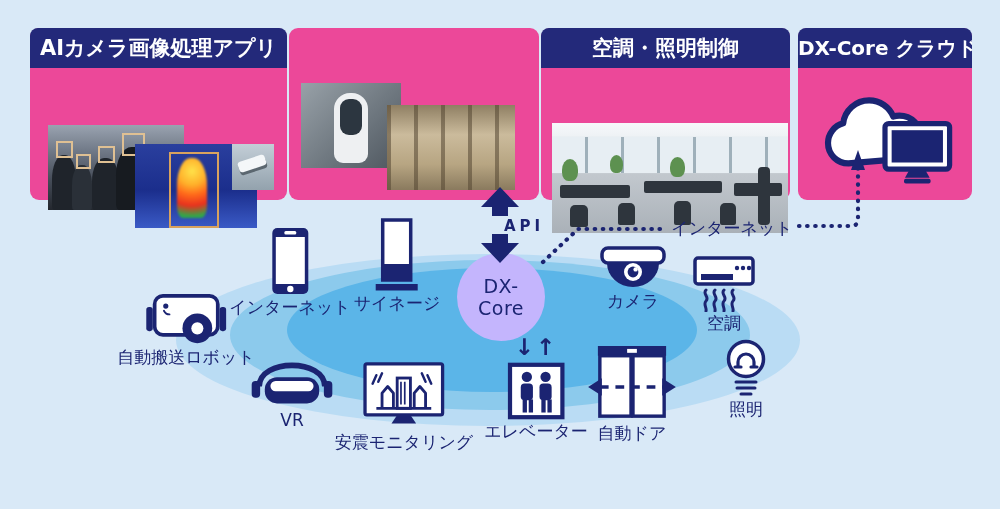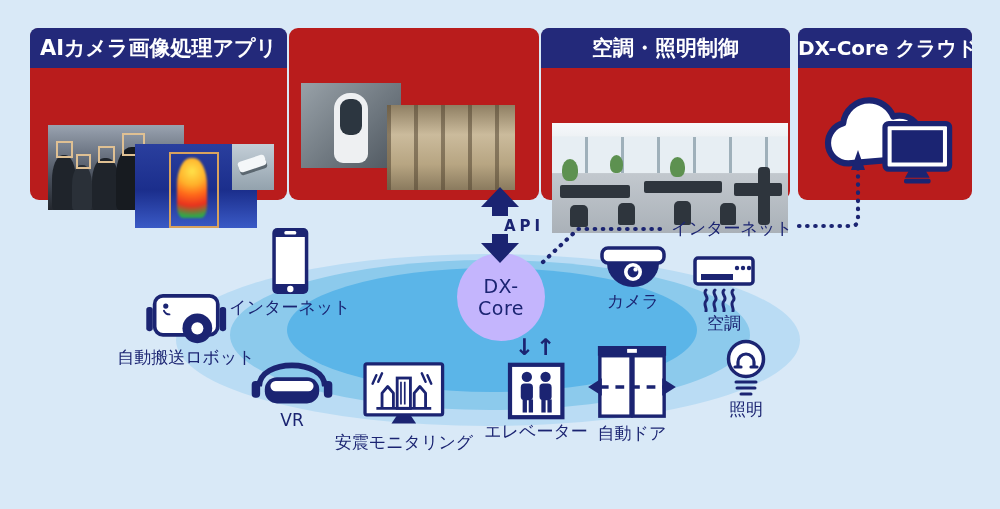--- a/index.html
+++ b/index.html
@@ -3,21 +3,21 @@
 <meta charset="utf-8">
 <style>
   html,body{margin:0;padding:0;}
   body{font-family:"DejaVu Sans","Liberation Sans",sans-serif;}
   .canvas{position:relative;width:1000px;height:509px;background:#d9e9f7;overflow:hidden;}
   .ellipse{position:absolute;border-radius:50%;}
   .ell-outer{left:176px;top:254px;width:624px;height:172px;background:#badcf4;z-index:1;}
   .ell-mid{left:230px;top:260px;width:520px;height:150px;background:#8ccaec;z-index:1;}
   .ell-inner{left:287px;top:268px;width:410px;height:124px;background:#5bb5e8;z-index:1;}
 
-  .card{position:absolute;top:28px;background:#b91c1c;border-radius:9px;z-index:2;}
+  .card{position:absolute;top:28px;background:#ec4899;border-radius:9px;z-index:2;}
   .card-header{background:#23297a;color:#fff;font-weight:bold;font-size:21px;text-align:center;
     border-radius:8px 8px 0 0;height:40px;line-height:40px;white-space:nowrap;overflow:hidden;}
   .card-body{position:relative;height:132px;}
   .card1{left:30px;width:257px;height:172px;}
   .card2{left:289px;width:250px;height:172px;}
   .card3{left:541px;width:249px;height:172px;}
   .card4{left:798px;width:174px;height:172px;}
   .card4 .card-header{font-size:20px;}
 
   .photo{position:absolute;overflow:hidden;}
@@ -156,20 +156,28 @@
   <div class="device" style="left:290px;top:228px;">
     <svg width="38" height="68" viewBox="0 0 38 68">
       <rect x="1" y="0" width="36" height="66" rx="5" fill="#1b2472"></rect>
       <rect x="13" y="3" width="12" height="3.5" rx="1.5" fill="#ffffff"></rect>
       <rect x="4.5" y="9" width="29" height="47" fill="#ffffff"></rect>
       <circle cx="19" cy="61" r="3.2" fill="#ffffff"></circle>
     </svg>
     <span class="lbl">インターネット</span>
   </div>
 
+  <div class="device" style="left:397px;top:218px;">
+    <svg width="44" height="74" viewBox="0 0 44 74">
+      <rect x="8" y="2" width="28" height="60" fill="#ffffff" stroke="#1b2472" stroke-width="3.5"></rect>
+      <rect x="8" y="46" width="28" height="16" fill="#1b2472"></rect>
+      <rect x="1" y="66" width="42" height="6.5" fill="#1b2472"></rect>
+    </svg>
+    <span class="lbl">サイネージ</span>
+  </div>
 
   <div class="device" style="left:616px;top:246px;margin-left:17px;">
     <svg width="68" height="44" viewBox="0 0 68 44">
       <rect x="3" y="2" width="62" height="15" rx="6" fill="#ffffff" stroke="#1b2472" stroke-width="3.5"></rect>
       <path d="M8,17 a26,24 0 0 0 52,0 Z" fill="#1b2472"></path>
       <circle cx="34" cy="26" r="9" fill="#ffffff"></circle>
       <circle cx="34" cy="26" r="5.4" fill="#1b2472"></circle>
       <circle cx="36.6" cy="23.4" r="2.2" fill="#ffffff"></circle>
     </svg>
     <span class="lbl">カメラ</span>

